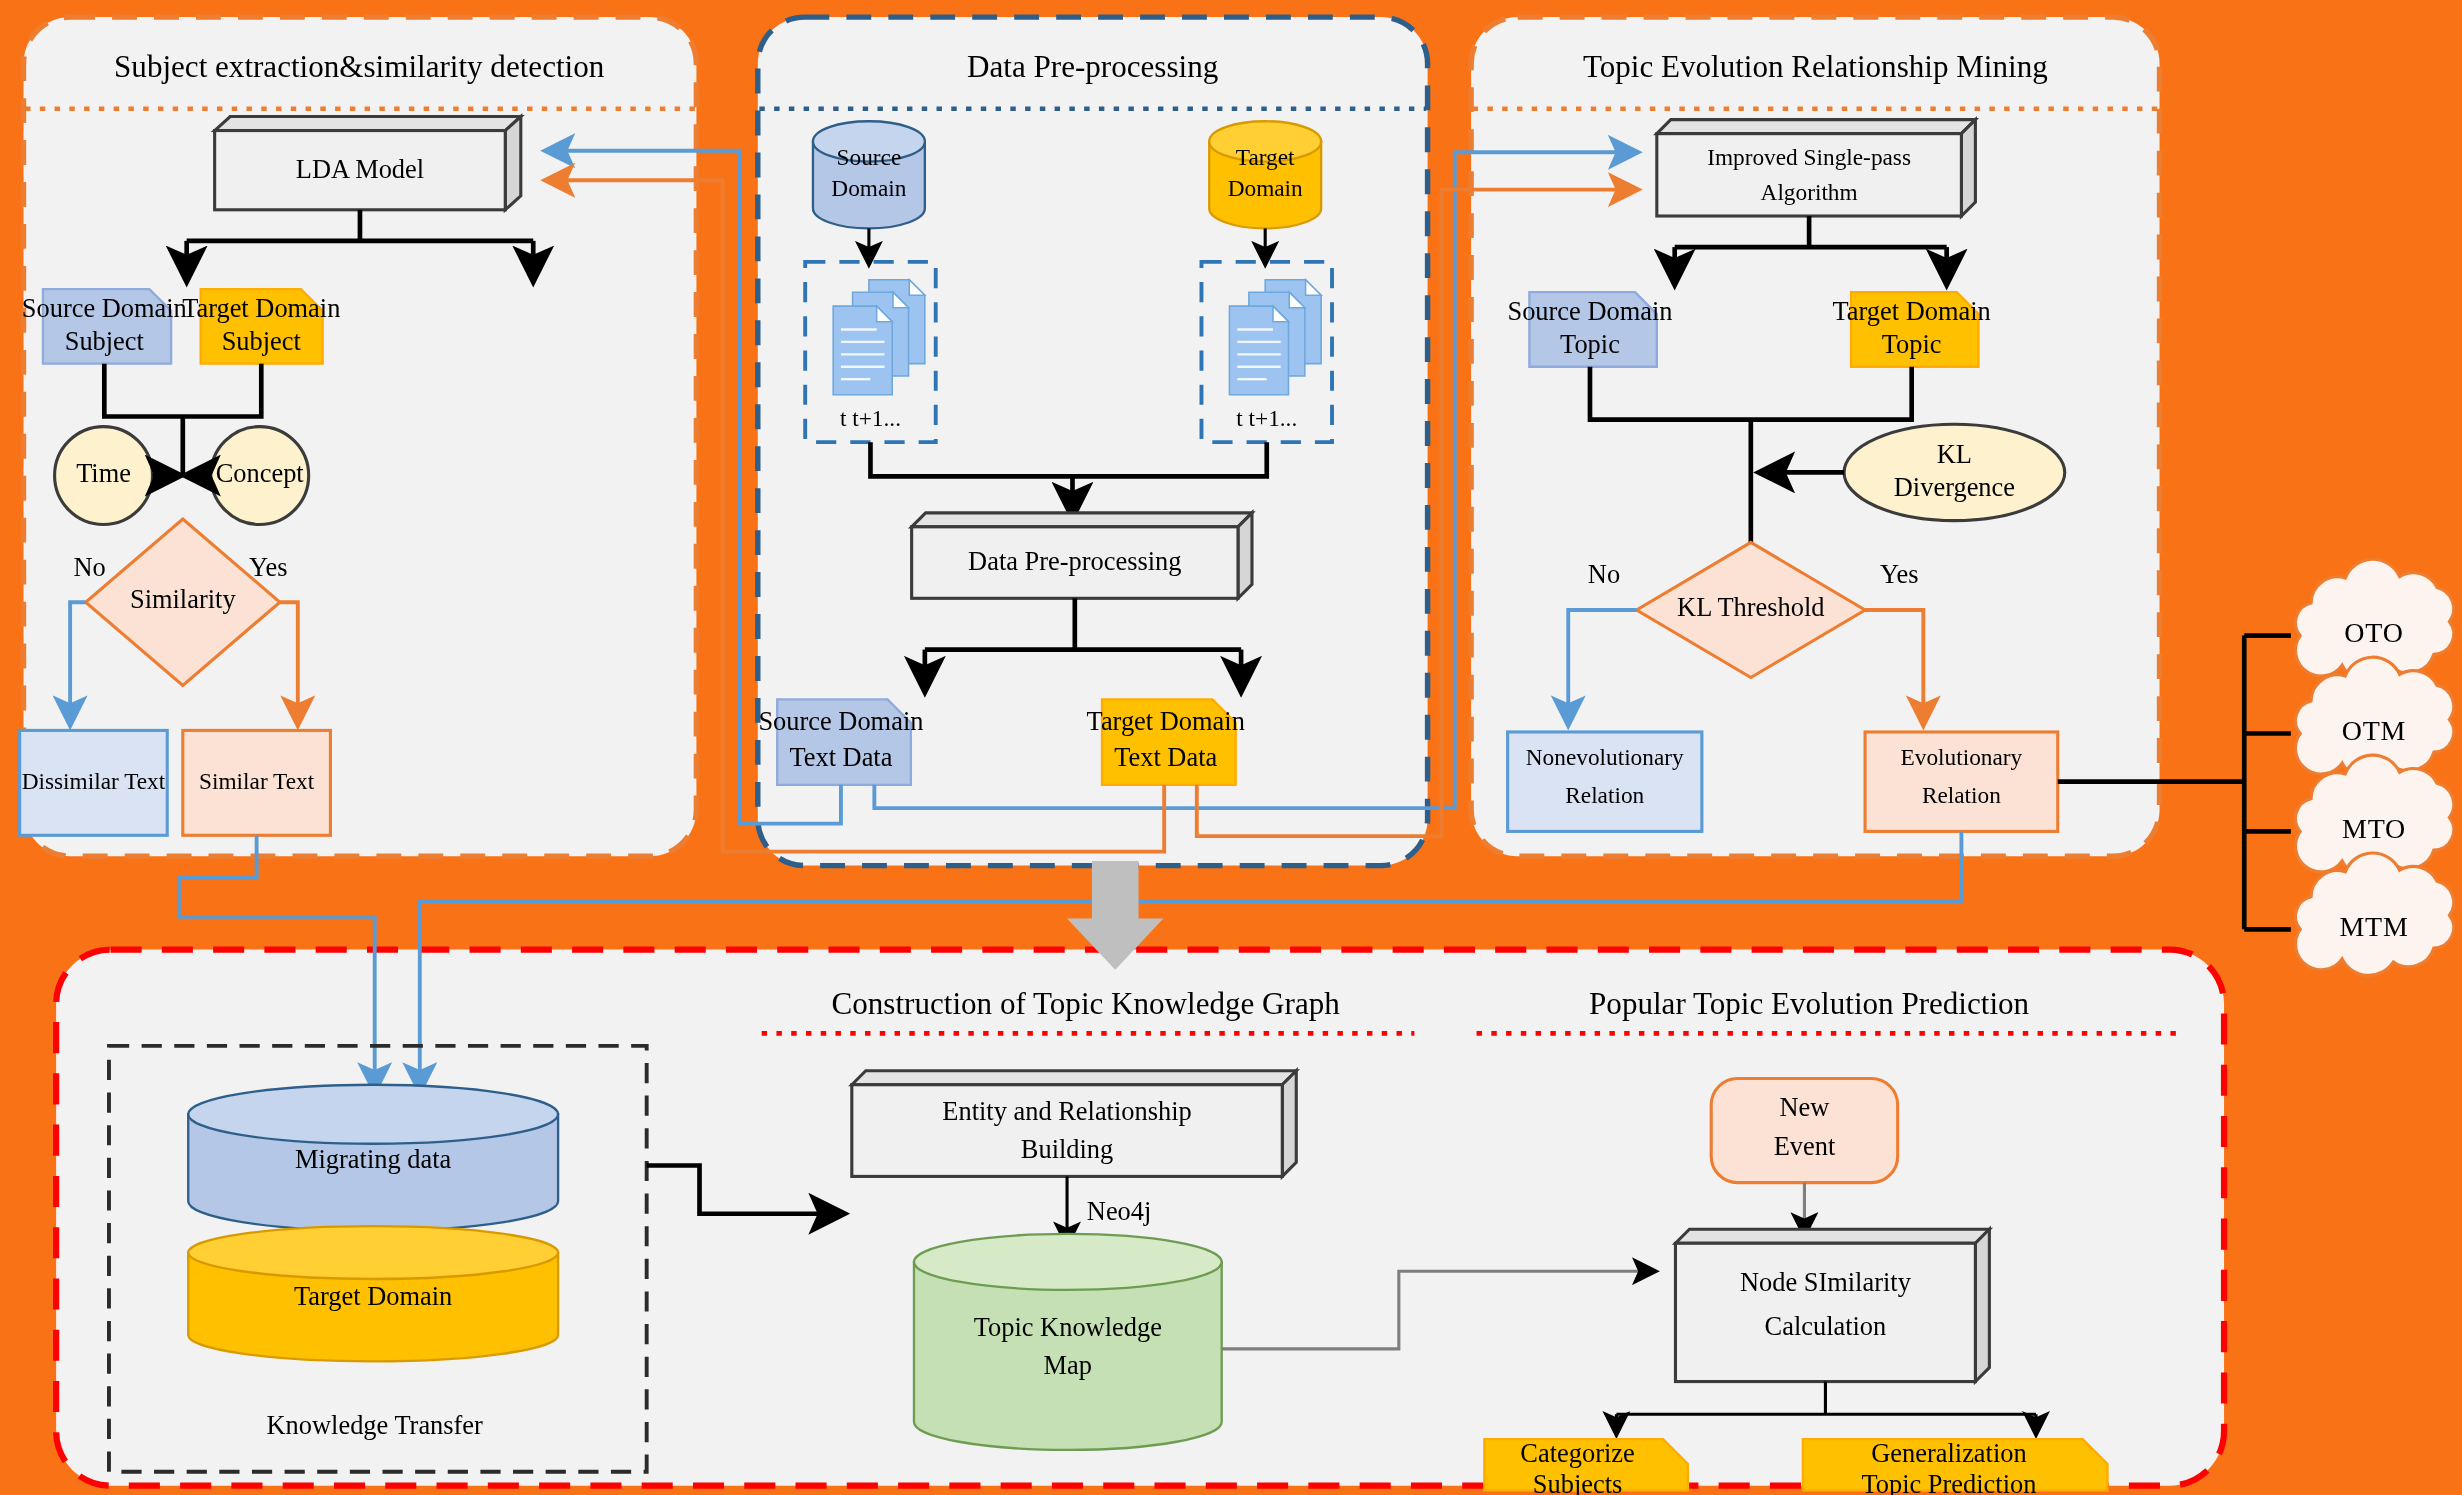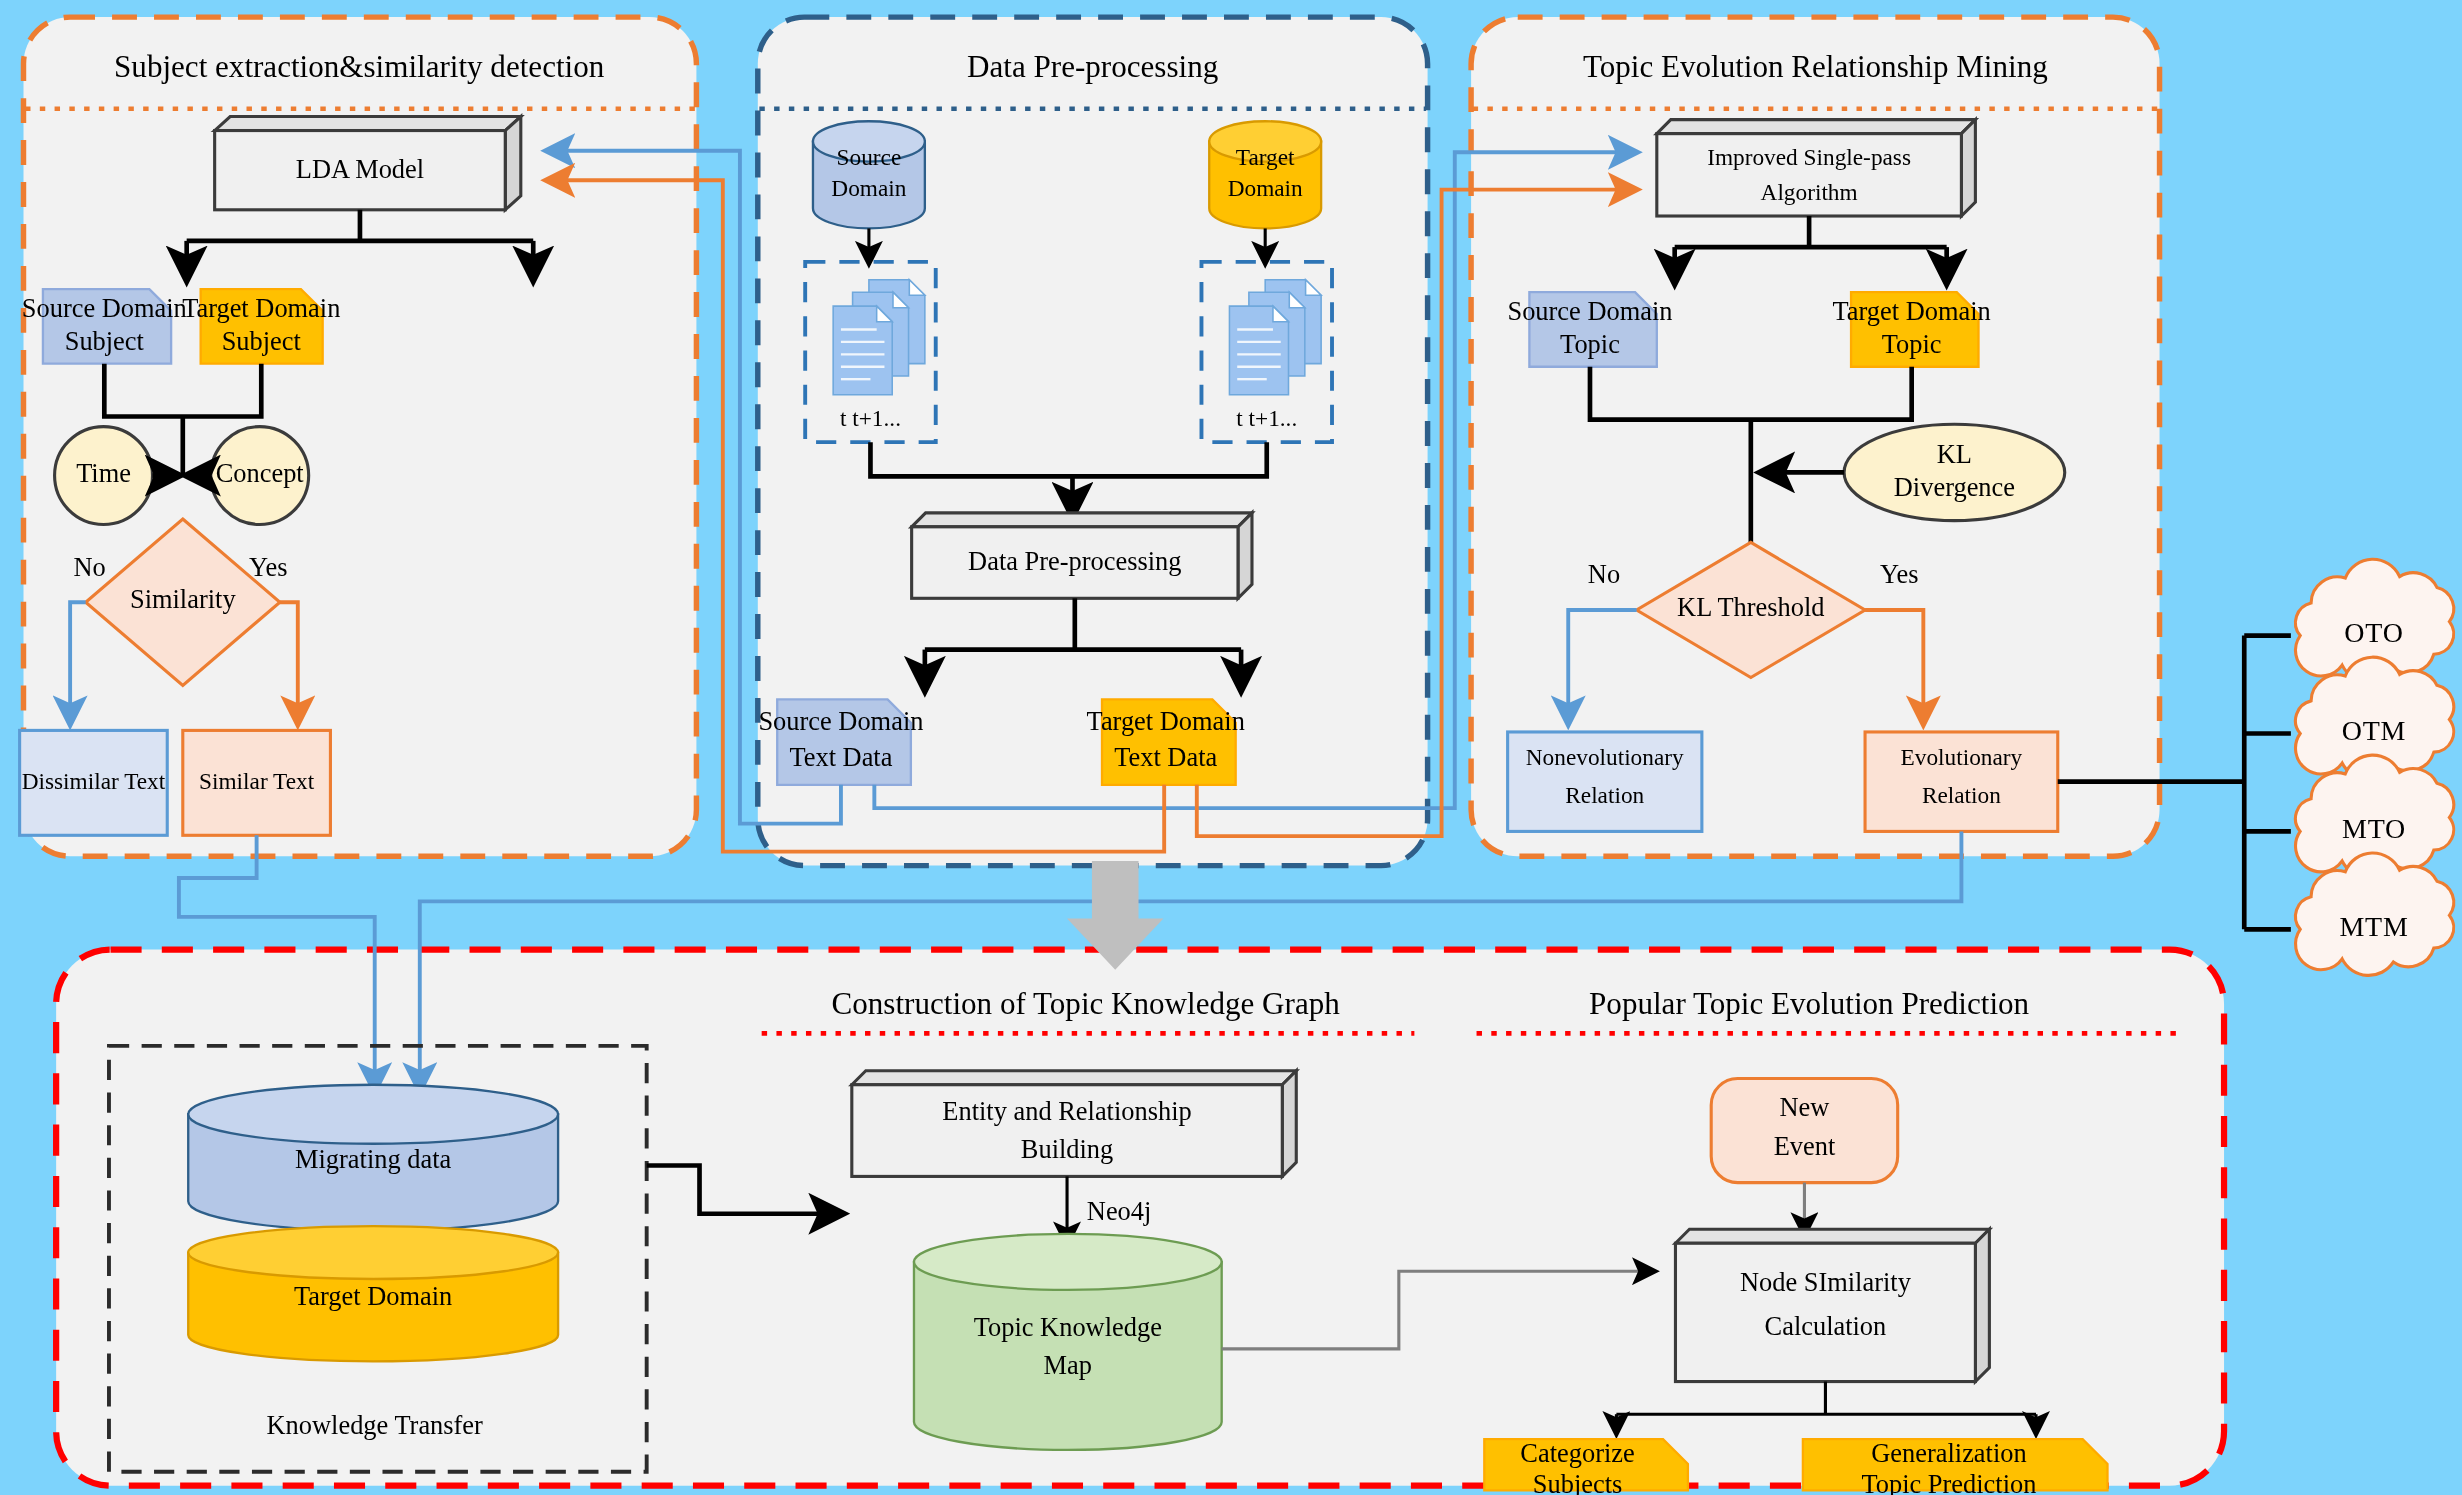--- a/index.html
+++ b/index.html
@@ -4,21 +4,21 @@
 <style>
   html, body {
     margin: 0;
     padding: 0;
     background: #ffffff;
   }
   #canvas {
     position: relative;
     width: 2462px;
     height: 1495px;
-    background: #7dd3fc;
+    background: #f97316;
     font-family: "Liberation Serif", "DejaVu Serif", serif;
     overflow: hidden;
   }
   svg#diagram {
     position: absolute;
     left: 0; top: 0;
     width: 2462px;
     height: 1495px;
   }
   .panel-bg { fill: #f2f2f2; }

